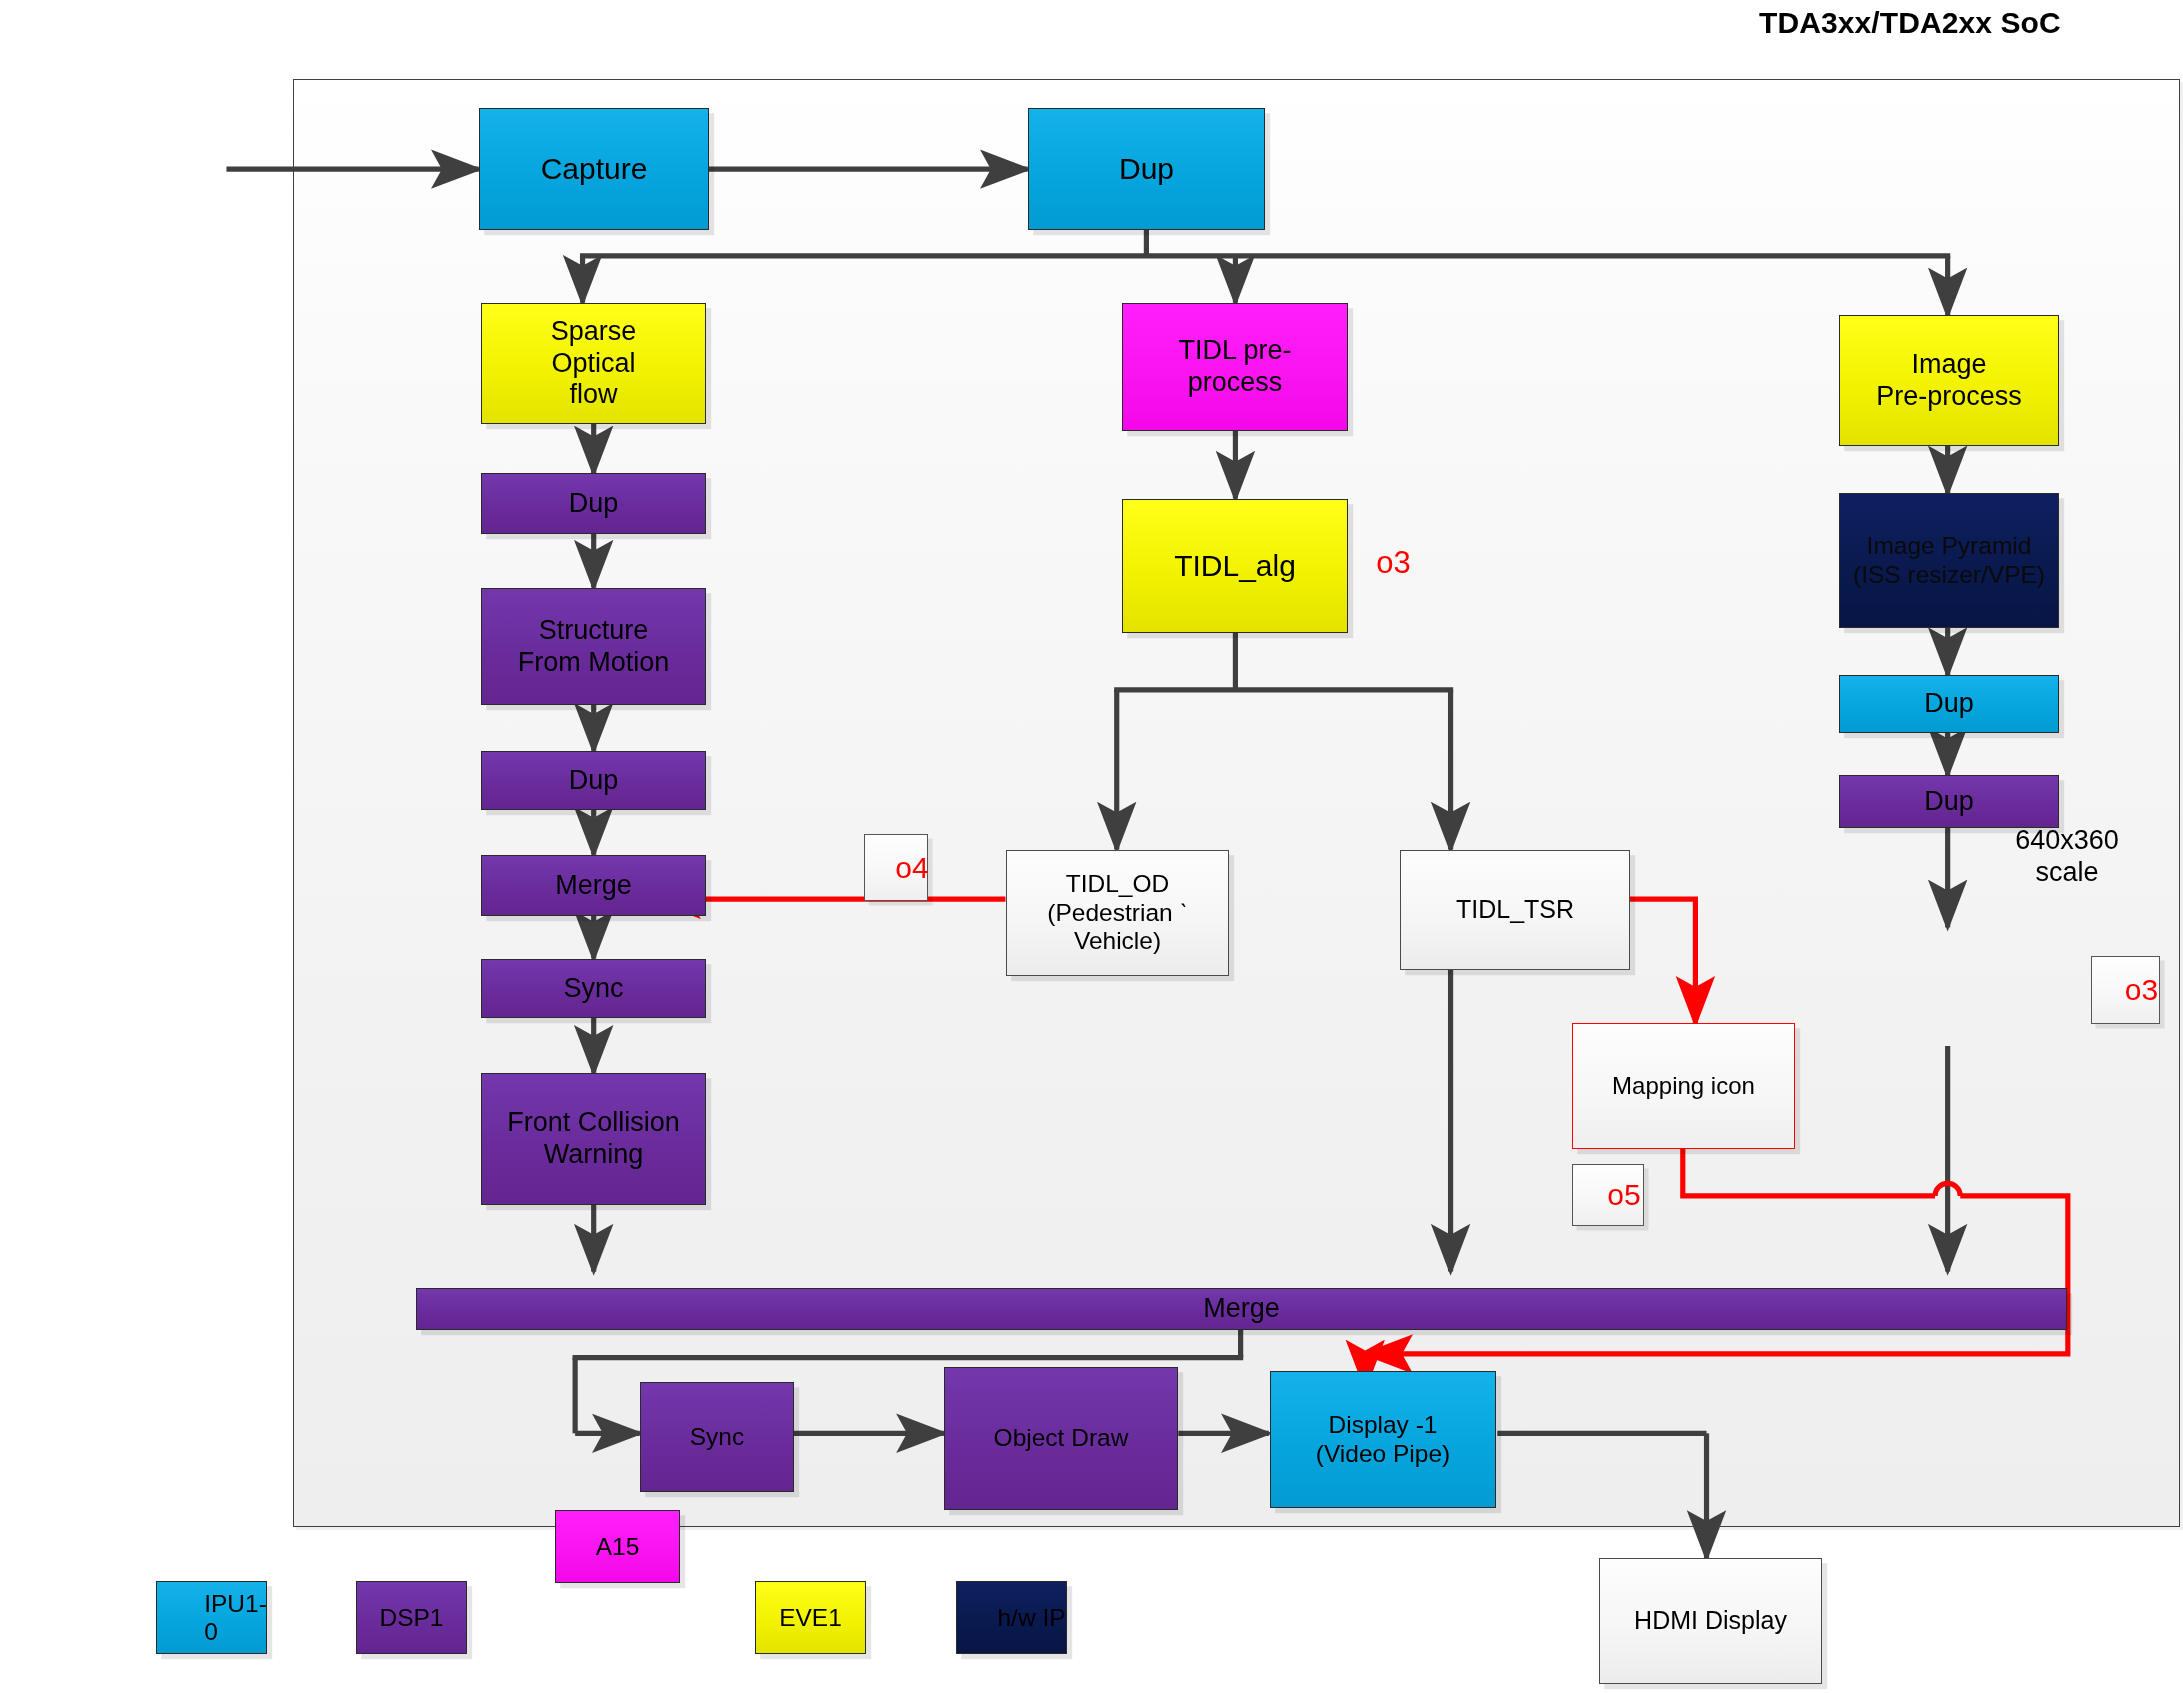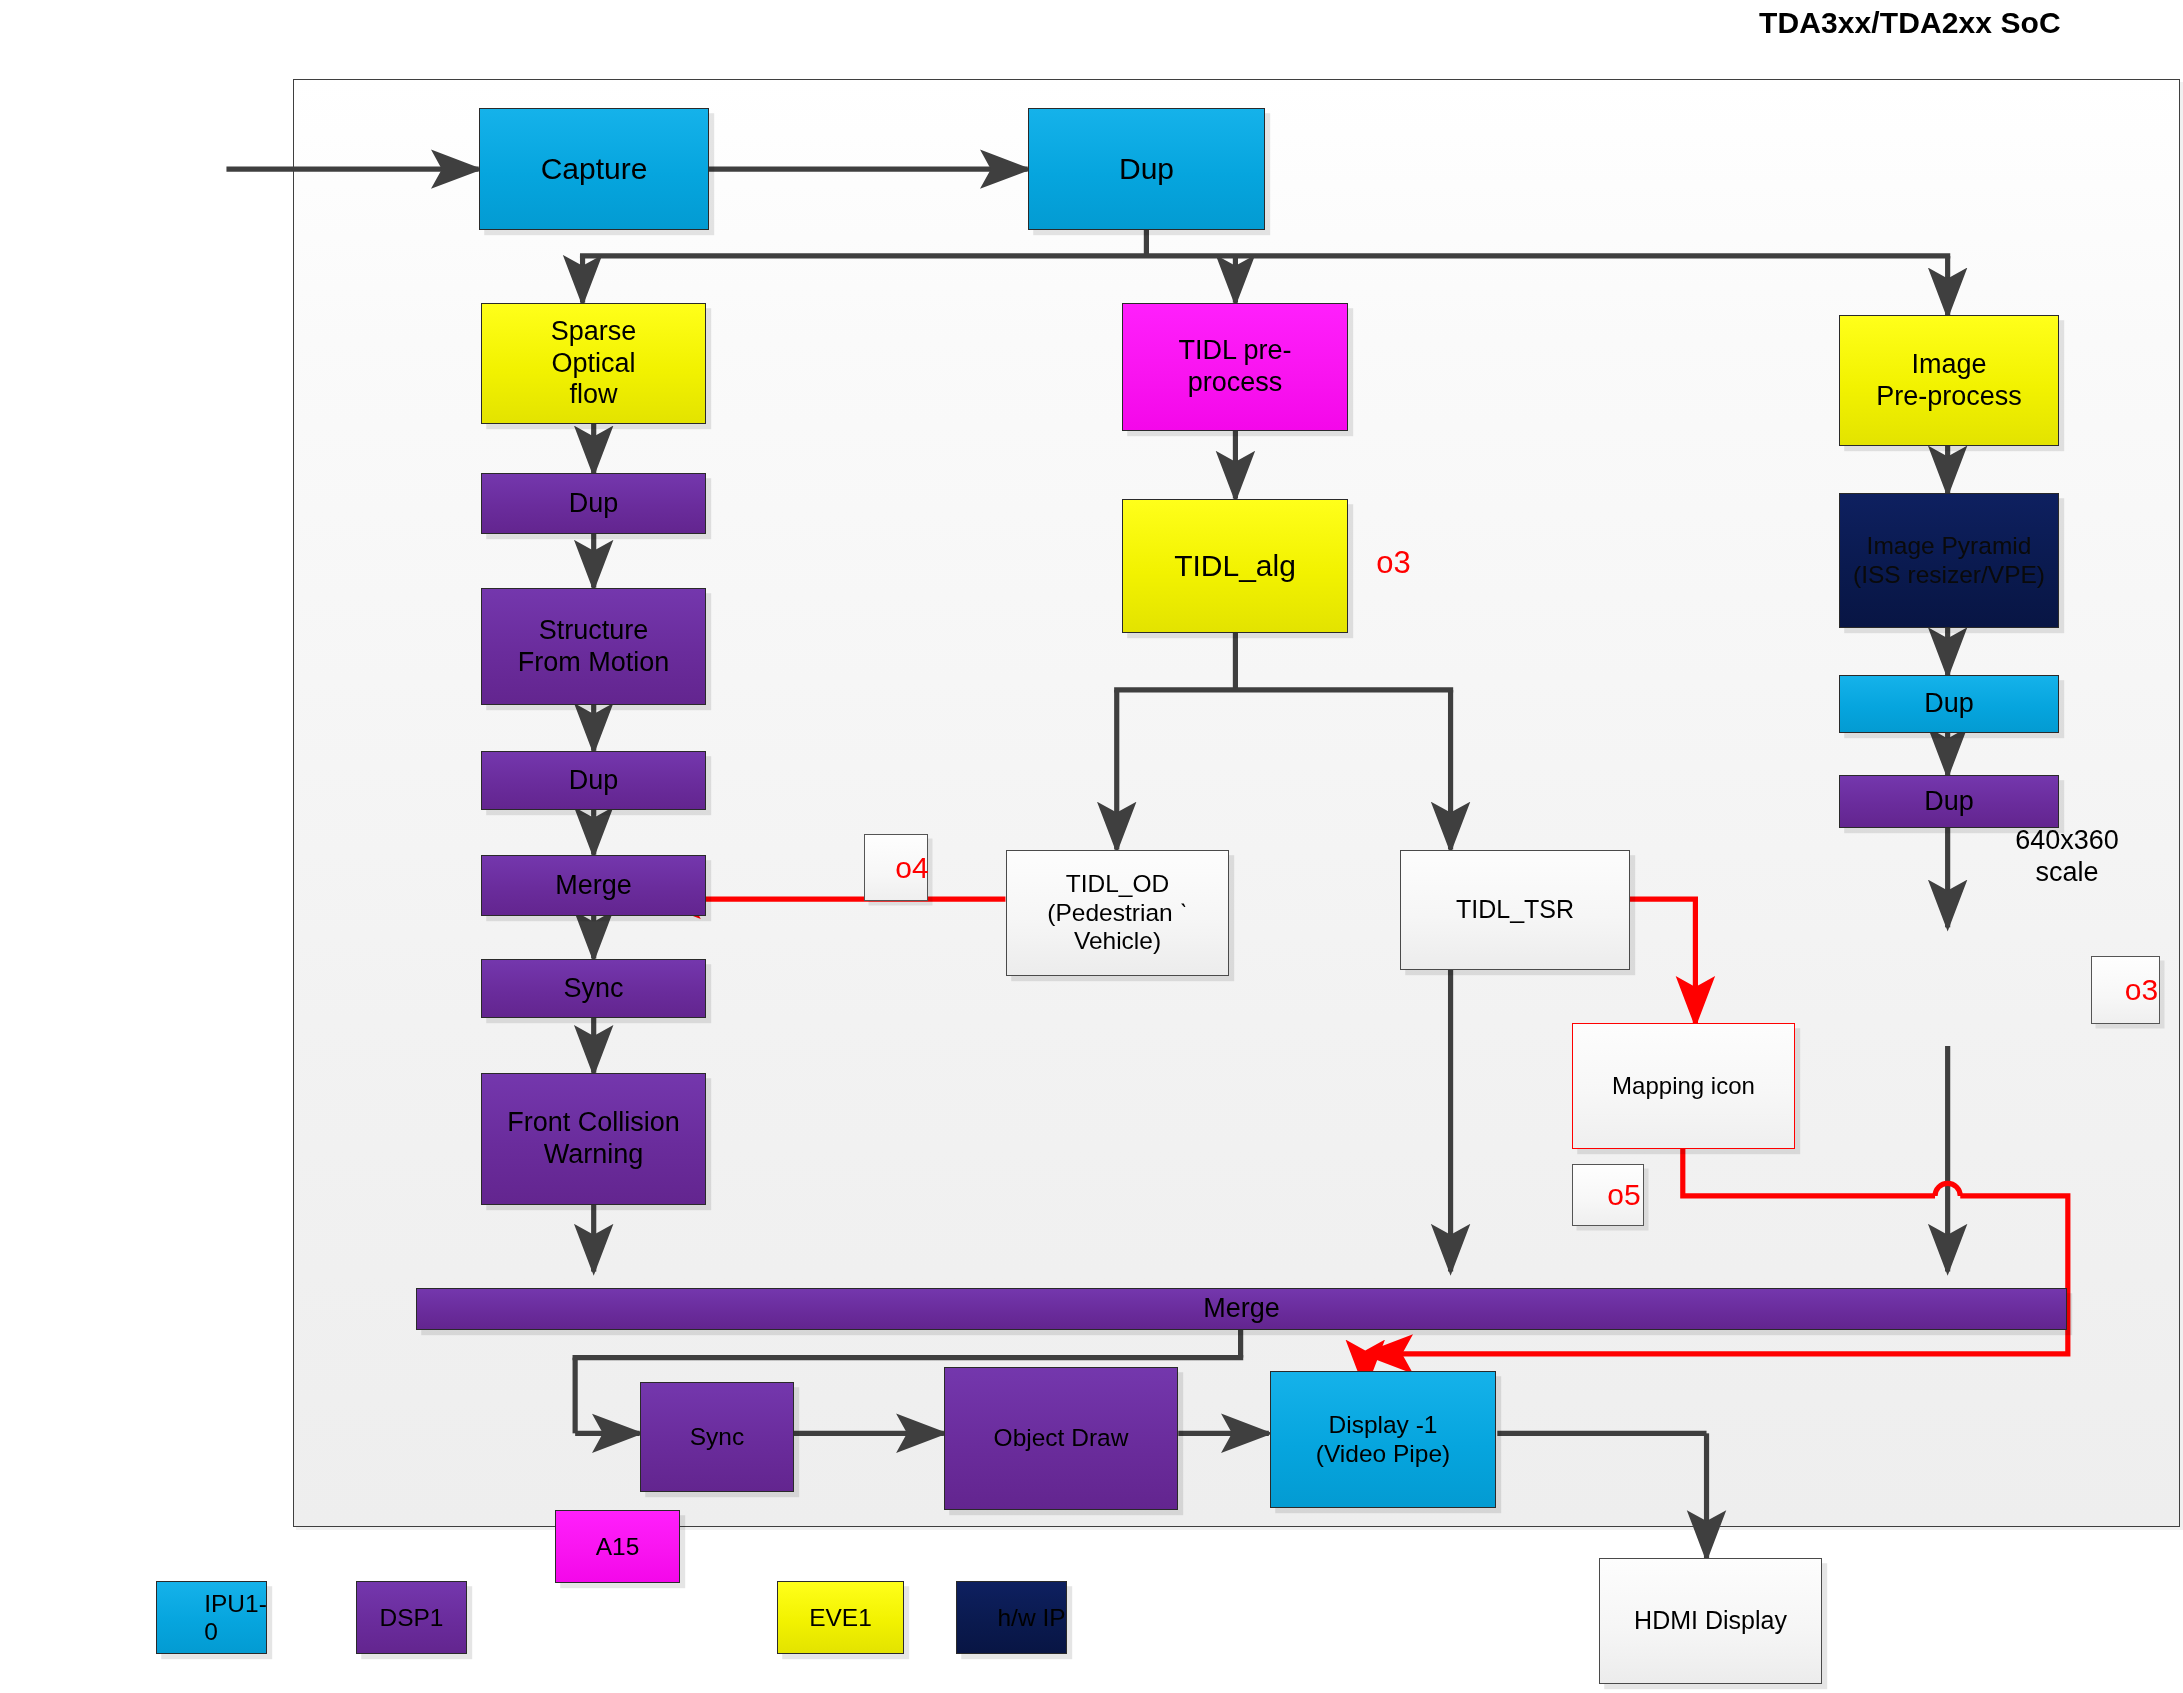--- a/index.html
+++ b/index.html
@@ -212,21 +212,21 @@
 
   <div class="legend-item c-ipu" style="left:156px;top:1581px;width:111px;height:73px;padding-left:48px;">
     <span>IPU1-0</span>
   </div>
   <div class="legend-item c-dsp" style="left:356px;top:1581px;width:111px;height:73px;">
     <span>DSP1</span>
   </div>
   <div class="legend-item c-a15" style="left:555px;top:1510px;width:125px;height:73px;">
     <span>A15</span>
   </div>
-  <div class="legend-item c-eve" style="left:755px;top:1581px;width:127px;height:73px;margin-left:22px;">
+  <div class="legend-item c-eve" style="left:755px;top:1581px;width:111px;height:73px;">
     <span>EVE1</span>
   </div>
   <div class="legend-item c-hw" style="left:956px;top:1581px;width:111px;height:73px;padding-left:40px;">
     <span>h/w IP</span>
   </div>
 
 </div>
 
 
 </body></html>

